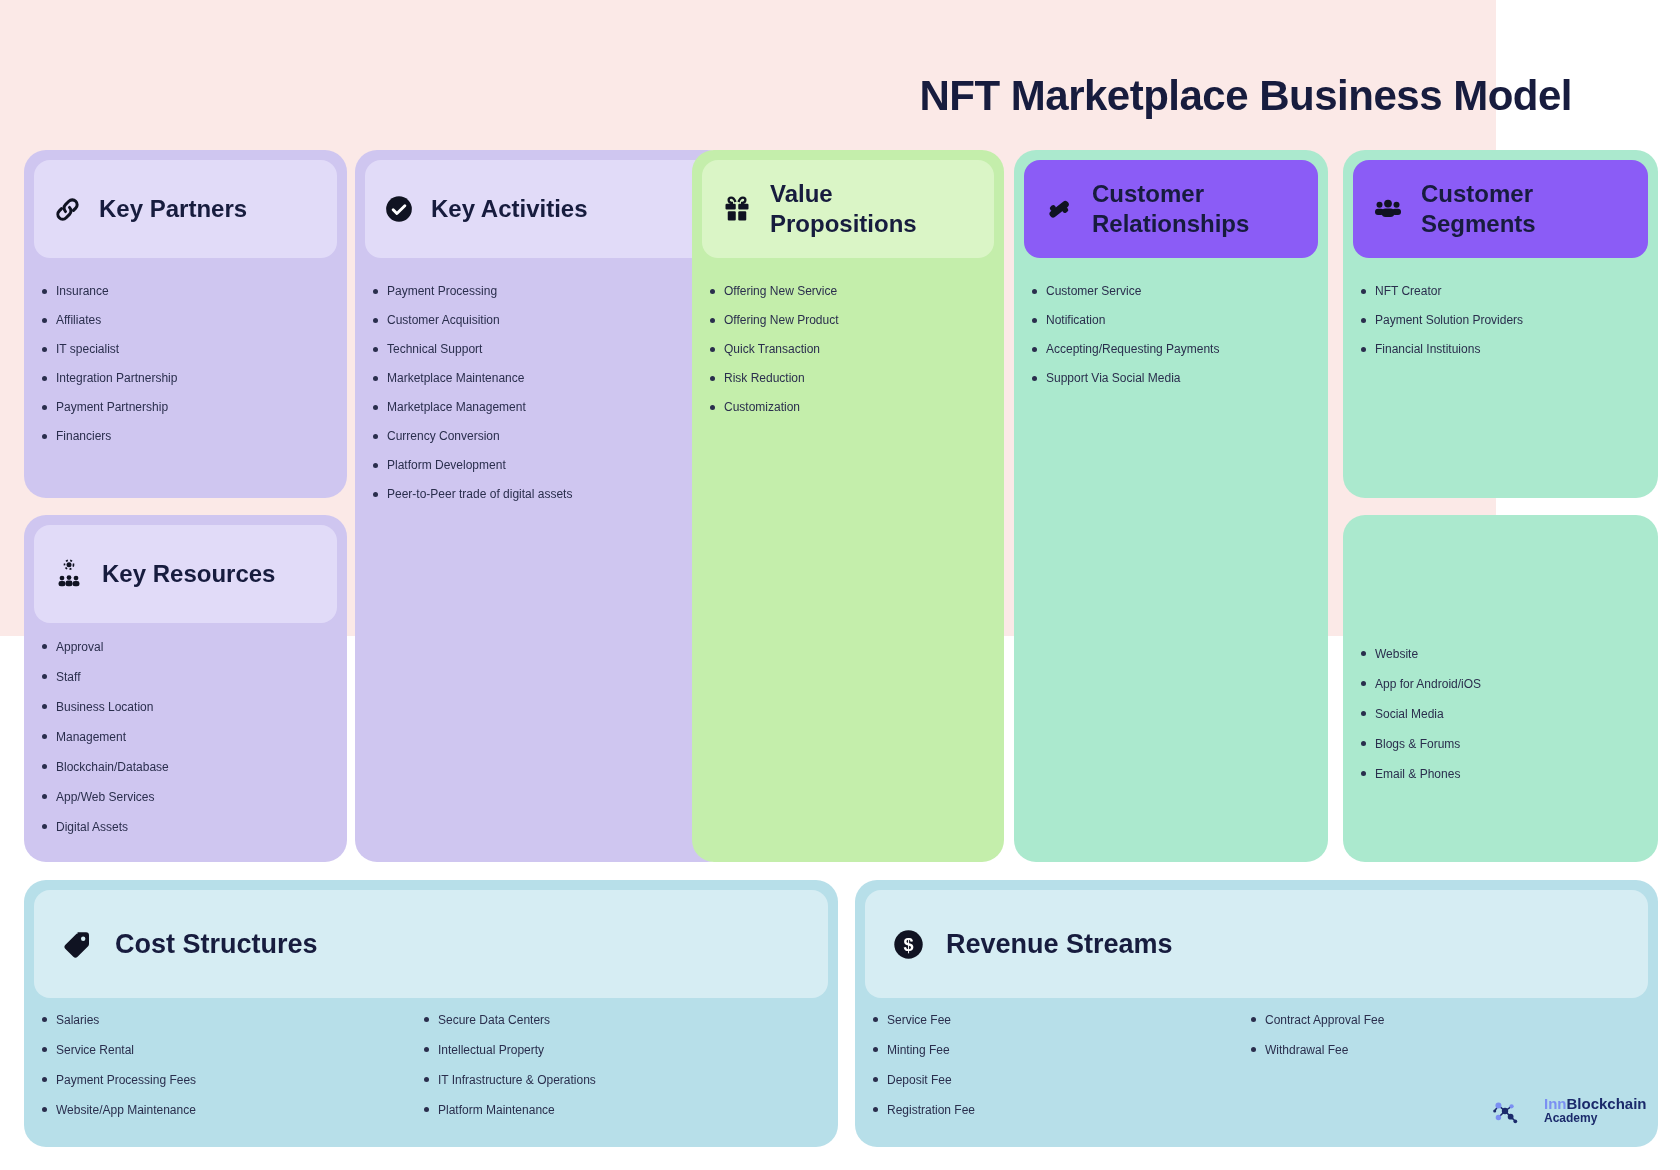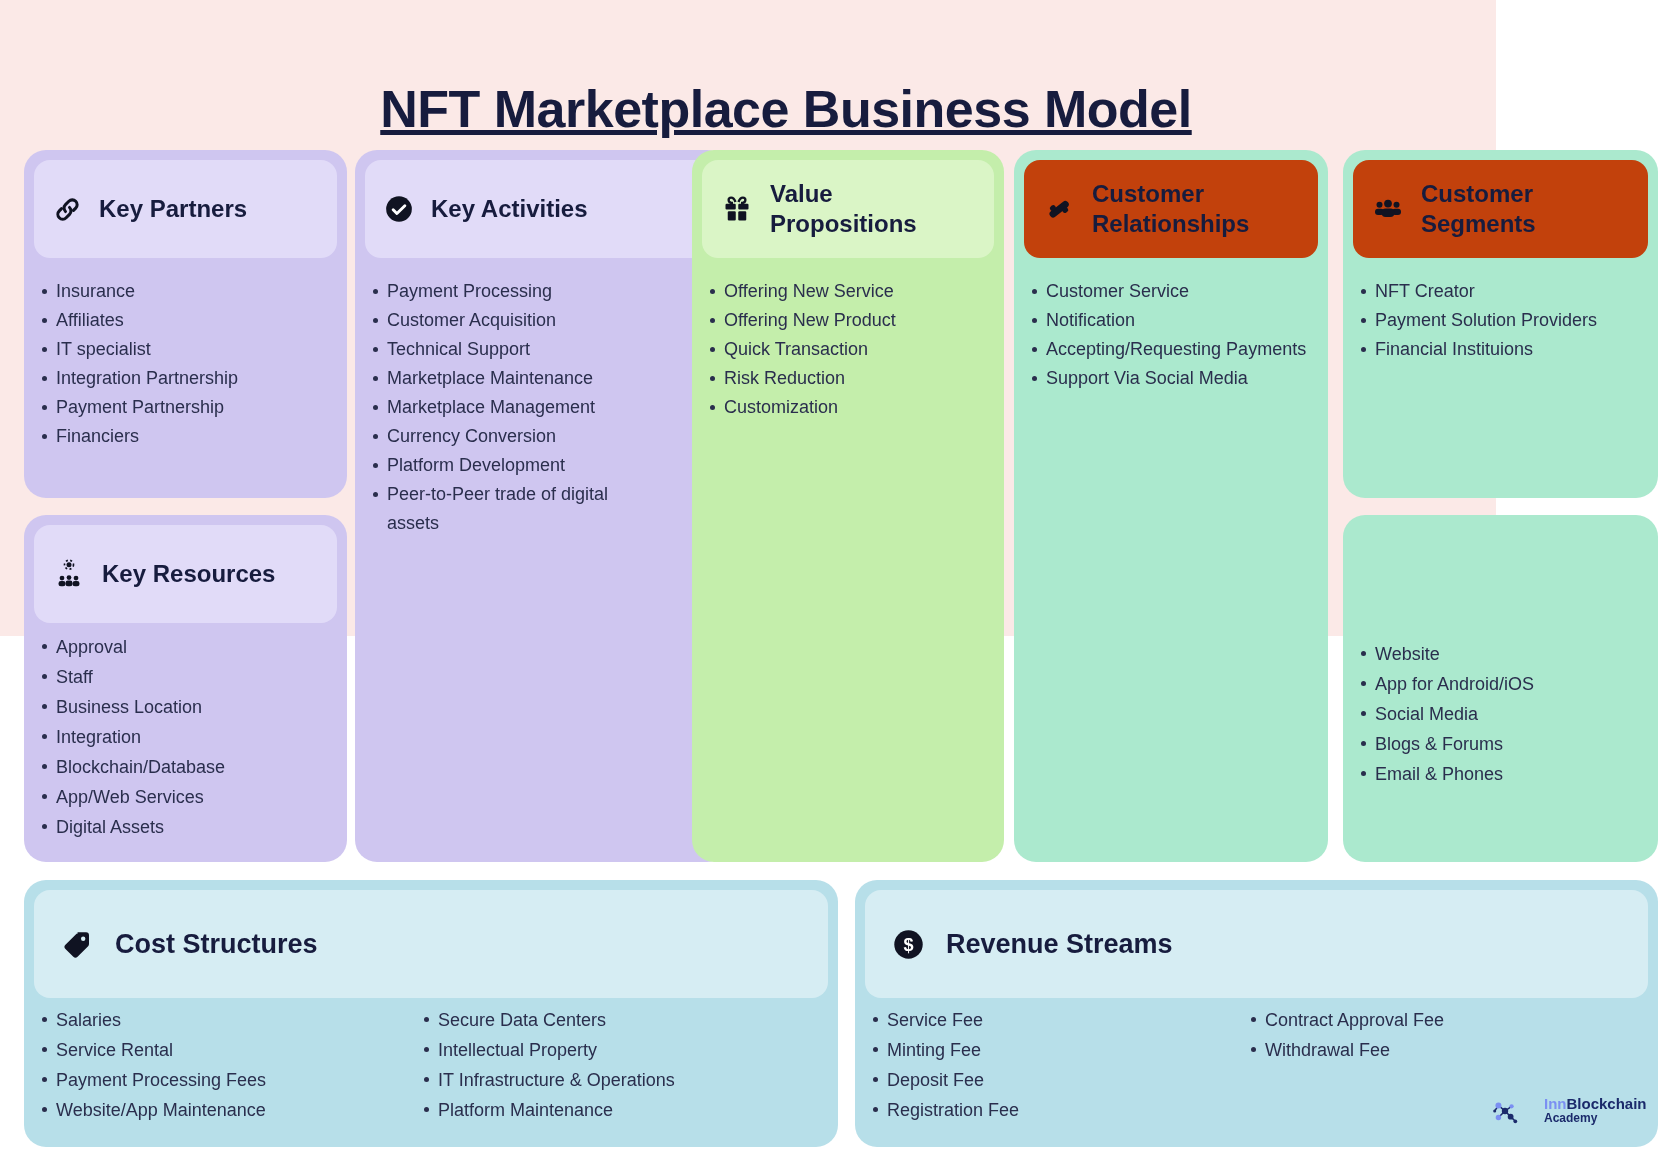--- a/index.html
+++ b/index.html
@@ -1,34 +1,34 @@
 <!DOCTYPE html>
 <html><head>
 <meta charset="utf-8">
 <style>
   html,body{margin:0;padding:0;background:#ffffff;}
   #canvas{position:relative;width:1680px;height:1170px;background:#ffffff;overflow:hidden;
           font-family:"Liberation Sans","DejaVu Sans",sans-serif;color:#262a49;}
   .pink-bg{position:absolute;left:0;top:0;width:1496px;height:636px;background:#fbe9e7;}
-  .page-title{position:absolute;left:0;top:44px;width:1572px;text-align:center;
-              font-size:52px;font-weight:800;color:#171c3e;letter-spacing:-.5px;text-decoration:underline;}
+  .page-title{position:absolute;left:0;top:44px;width:1572px;text-align:right;
+              font-size:42px;font-weight:800;color:#171c3e;letter-spacing:-.5px;}
   .card{position:absolute;border-radius:22px;}
   .purple{background:#cfc6f0;padding-left:9px;} .purple .chead{background:#e1dbf8;}
   .green{background:#c4eeab;margin-left:8px;}  .green .chead{background:#daf5c6;}
-  .teal{background:#abe9ce;}   .teal .chead{background:#c2410c;align-items:center;}
+  .teal{background:#abe9ce;}   .teal .chead{background:#8b5cf6;align-items:center;}
   .blue{background:#b7dfe9;}   .blue .chead{background:#d6edf3;}
   .chead{position:absolute;left:10px;right:10px;top:10px;height:98px;border-radius:16px;
          display:flex;align-items:center;padding:0 12px 0 20px;gap:18px;}
   .chead .ttl{font-size:24px;font-weight:700;color:#171c3e;line-height:30px;}
   .ttl.two-line{max-width:168px;}
   .bighead{height:108px;padding:0 20px 0 28px;gap:22px;}
   .bighead .ttl{font-size:27px;}
   .ico{flex:0 0 auto;display:flex;align-items:center;justify-content:center;}
   ul.blist{list-style:none;margin:0;padding:0;position:absolute;left:18px;right:12px;}
-  ul.blist li{position:relative;padding-left:14px;font-size:18px;line-height:29px;color:#2a2e4d;}
+  ul.blist li{position:relative;padding-left:14px;font-size:12px;line-height:29px;color:#2a2e4d;}
   ul.p30 li{line-height:30px;}
   ul.blist li::before{content:'';position:absolute;left:0;top:12px;width:5px;height:5px;
                       border-radius:50%;background:#2a2e4d;}
   .force-wrap{max-width:252px;}
   .logo{position:absolute;left:1490px;top:1096px;display:flex;gap:24px;}
   .logo-text{display:flex;flex-direction:column;line-height:1.05;}
   .logo-line1{font-size:15px;font-weight:700;}
   .logo-line2{font-size:12px;font-weight:700;color:#1b2a6b;}
   .lt-light{color:#7b8ff2;} .lt-dark{color:#1b2a6b;}
 </style>
@@ -162,21 +162,21 @@
             <rect x="9.2" y="17.2" width="5.6" height="4.6" rx="1.9"></rect>
             <rect x="14.8" y="17.6" width="5.6" height="4.2" rx="1.9"></rect>
           </svg>
       </span>
       <span class="ttl">Key Resources</span>
     </div>
     <ul class="blist p30" style="top:117px;">
       <li>Approval</li>
       <li>Staff</li>
       <li>Business Location</li>
-      <li>Integration</li>
+      <li>Management</li>
       <li>Blockchain/Database</li>
       <li>App/Web Services</li>
       <li>Digital Assets</li>
     </ul>
   </div>
 
   <div class="card teal" style="left:1343px;top:515px;width:315px;height:347px;">
     <ul class="blist p30" style="top:124px;">
       <li>Website</li>
       <li>App for Android/iOS</li>

